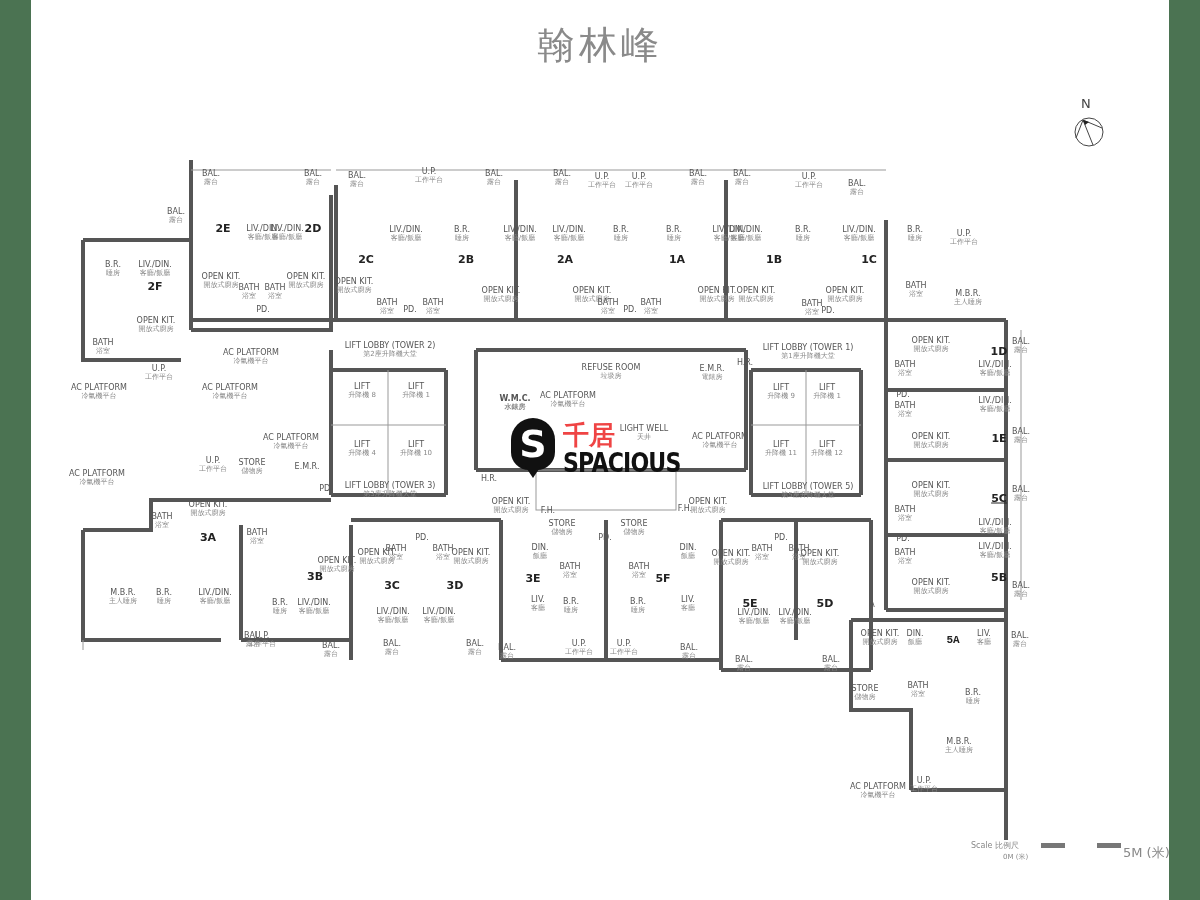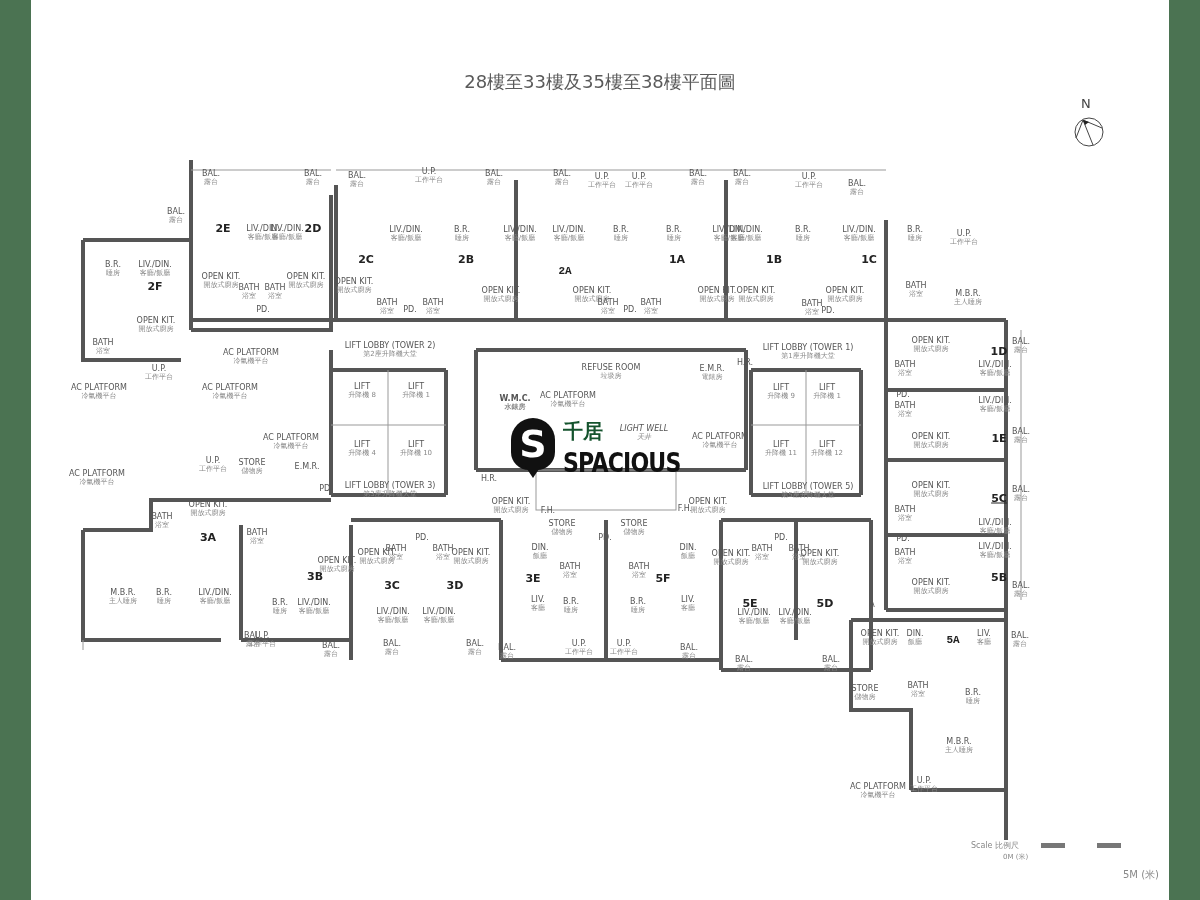--- a/index.html
+++ b/index.html
@@ -11,29 +11,29 @@
   svg.plan{position:absolute;left:0;top:0;}
   .lbl{position:absolute;font-size:8px;color:#555;text-align:center;line-height:9px;white-space:nowrap;transform:translate(-50%,-50%);}
   .lbl .zh{display:block;font-size:7px;color:#888;}
   .unit{position:absolute;font-size:11px;font-weight:bold;color:#222;transform:translate(-50%,-50%);}
   .compass{position:absolute;left:1040px;top:96px;width:40px;height:60px;}
   .compass .n{position:absolute;left:10px;top:0;font-size:13px;color:#444;}
   .scale{position:absolute;left:940px;top:840px;font-size:8px;color:#888;}
   .logo{position:absolute;left:480px;top:418px;width:200px;height:70px;}
   .logo .s{position:absolute;left:0;top:0;width:44px;height:52px;background:#111;border-radius:22px 22px 18px 18px;color:#fff;font-weight:bold;font-size:38px;text-align:center;line-height:52px;}
   .logo .s:after{content:"";position:absolute;left:14px;top:48px;border-left:8px solid transparent;border-right:8px solid transparent;border-top:12px solid #111;}
-  .logo .zh{position:absolute;left:52px;top:0;font-size:20px;font-weight:bold;color:#14532d;}
+  .logo .zh{position:absolute;left:52px;top:0;font-size:26px;font-weight:bold;color:#ef4444;}
   .logo .en{position:absolute;left:52px;top:30px;font-size:26px;font-weight:bold;color:#111;letter-spacing:-1px;transform:scaleX(0.85);transform-origin:left;font-family:"DejaVu Sans","Liberation Sans",sans-serif;}
 </style>
 </head>
 <body>
 
 <div class="page">
 
-  <div class="title sub">28樓至33樓及35樓至38樓平面圖</div>
+  <div class="title main">翰林峰</div>
 
   <div class="compass">
     <span class="n">N</span>
     <svg width="40" height="40" style="position:absolute;left:0;top:18px">
       <circle cx="18" cy="18" r="14" fill="none" stroke="#444" stroke-width="1"></circle>
       <line x1="12" y1="6" x2="22" y2="31" stroke="#444" stroke-width="1"></line>
       <line x1="12" y1="6" x2="31" y2="14" stroke="#444" stroke-width="1"></line>
       <line x1="12" y1="6" x2="5" y2="24" stroke="#444" stroke-width="1"></line>
       <polygon points="12,6 18,8 14,11" fill="#222"></polygon>
     </svg>
@@ -82,28 +82,28 @@
 
   <div class="logo">
     <div class="s">S</div>
     <div class="zh">千居</div>
     <div class="en">SPACIOUS</div>
   </div>
 
   <div class="scale">
     <span>Scale 比例尺</span>
     <span style="position:absolute;left:32px;top:12px;font-size:7px;white-space:nowrap">0M (米)</span>
-    <span style="position:absolute;left:152px;top:28px;font-size:10px;white-space:nowrap">5M (米)</span>
+    <span style="position:absolute;left:152px;top:4px;font-size:13px;white-space:nowrap">5M (米)</span>
   </div>
 <div class="unit" style="left: 124px; top: 286px;">2F</div>
     <div class="unit" style="left: 192px; top: 228px;">2E</div>
     <div class="unit" style="left: 282px; top: 228px;">2D</div>
     <div class="unit" style="left: 335px; top: 259px;">2C</div>
     <div class="unit" style="left: 435px; top: 259px;">2B</div>
-    <div class="unit" style="left: 534px; top: 271px; font-family: Liberation Mono, monospace;">2A</div>
+    <div class="unit" style="left: 534px; top: 259px;">2A</div>
     <div class="unit" style="left: 646px; top: 259px;">1A</div>
     <div class="unit" style="left: 743px; top: 259px;">1B</div>
     <div class="unit" style="left: 838px; top: 259px;">1C</div>
     <div class="unit" style="left: 968px; top: 351px;">1D</div>
     <div class="unit" style="left: 968px; top: 438px;">1E</div>
     <div class="unit" style="left: 968px; top: 498px; text-decoration: underline;">5C</div>
     <div class="unit" style="left: 968px; top: 577px;">5B</div>
     <div class="unit" style="left: 922px; top: 640px; font-family: Liberation Mono, monospace;">5A</div>
     <div class="unit" style="left: 177px; top: 537px;">3A</div>
     <div class="unit" style="left: 284px; top: 576px;">3B</div>
@@ -197,21 +197,21 @@
     <div class="lbl" style="left: 331px; top: 391px;"><span>LIFT</span><span class="zh">升降機 8</span></div>
     <div class="lbl" style="left: 385px; top: 391px;"><span>LIFT</span><span class="zh">升降機 1</span></div>
     <div class="lbl" style="left: 331px; top: 449px;"><span>LIFT</span><span class="zh">升降機 4</span></div>
     <div class="lbl" style="left: 385px; top: 449px;"><span>LIFT</span><span class="zh">升降機 10</span></div>
     <div class="lbl" style="left: 359px; top: 490px;"><span>LIFT LOBBY (TOWER 3)</span><span class="zh">第3座升降機大堂</span></div>
     <div class="lbl" style="left: 484px; top: 403px; font-weight: bold;"><span>W.M.C.</span><span class="zh">水錶房</span></div>
     <div class="lbl" style="left: 537px; top: 400px;"><span>AC PLATFORM</span><span class="zh">冷氣機平台</span></div>
     <div class="lbl" style="left: 580px; top: 372px;"><span>REFUSE ROOM</span><span class="zh">垃圾房</span></div>
     <div class="lbl" style="left: 681px; top: 373px;"><span>E.M.R.</span><span class="zh">電錶房</span></div>
     <div class="lbl" style="left: 714px; top: 362px;"><span>H.R.</span></div>
-    <div class="lbl" style="left: 613px; top: 433px; font-style: italic;"><span>LIGHT WELL</span><span class="zh">天井</span></div>
+    <div class="lbl" style="left: 613px; top: 433px;"><span>LIGHT WELL</span><span class="zh">天井</span></div>
     <div class="lbl" style="left: 689px; top: 441px;"><span>AC PLATFORM</span><span class="zh">冷氣機平台</span></div>
     <div class="lbl" style="left: 777px; top: 352px;"><span>LIFT LOBBY (TOWER 1)</span><span class="zh">第1座升降機大堂</span></div>
     <div class="lbl" style="left: 750px; top: 392px;"><span>LIFT</span><span class="zh">升降機 9</span></div>
     <div class="lbl" style="left: 796px; top: 392px;"><span>LIFT</span><span class="zh">升降機 1</span></div>
     <div class="lbl" style="left: 750px; top: 449px;"><span>LIFT</span><span class="zh">升降機 11</span></div>
     <div class="lbl" style="left: 796px; top: 449px;"><span>LIFT</span><span class="zh">升降機 12</span></div>
     <div class="lbl" style="left: 777px; top: 491px;"><span>LIFT LOBBY (TOWER 5)</span><span class="zh">第5座升降機大堂</span></div>
     <div class="lbl" style="left: 458px; top: 478px;"><span>H.R.</span></div>
     <div class="lbl" style="left: 480px; top: 506px;"><span>OPEN KIT.</span><span class="zh">開放式廚房</span></div>
     <div class="lbl" style="left: 517px; top: 510px;"><span>F.H.</span></div>

